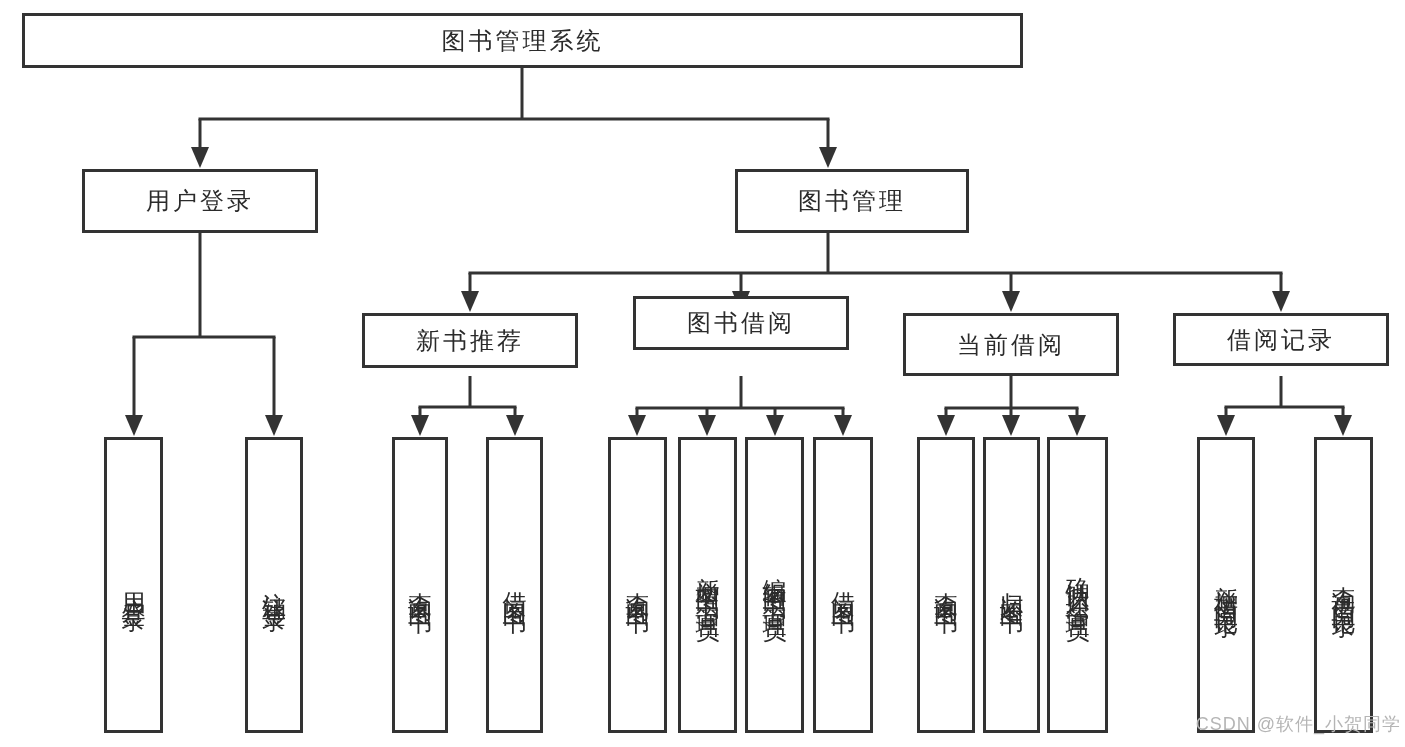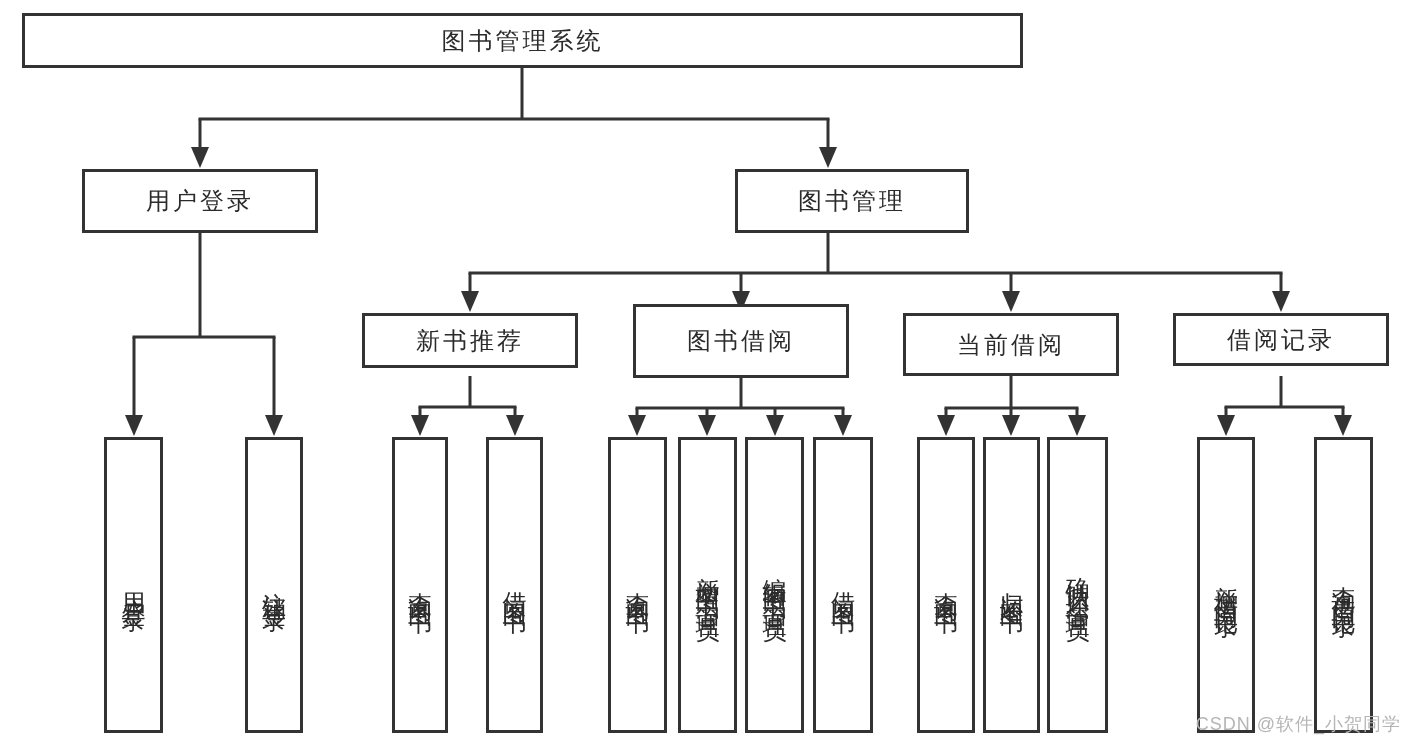--- a/index.html
+++ b/index.html
@@ -135,21 +135,21 @@
   <div class="node h-node" style="left:82px; top:169px; width:236px; height:64px;">
     <span class="label">用户登录</span>
   </div>
   <div class="node h-node" style="left:711px; top:169px; width:234px; height:64px;margin-left:24px;">
     <span class="label">图书管理</span>
   </div>
 
   <div class="node h-node" style="left:362px; top:313px; width:216px; height:55px;">
     <span class="label">新书推荐</span>
   </div>
-  <div class="node h-node" style="left:633px; top:304px; width:216px; height:74px;">
+  <div class="node h-node" style="left:633px; top:296px; width:216px; height:54px;">
     <span class="label">图书借阅</span>
   </div>
   <div class="node h-node" style="left:903px; top:313px; width:216px; height:63px;text-align:center;">
     <span class="label">当前借阅</span>
   </div>
   <div class="node h-node" style="left:1173px; top:313px; width:216px; height:53px;">
     <span class="label">借阅记录</span>
   </div>
 
   <div class="node v-node" style="left:104px; top:437px; width:59px; height:296px;">

